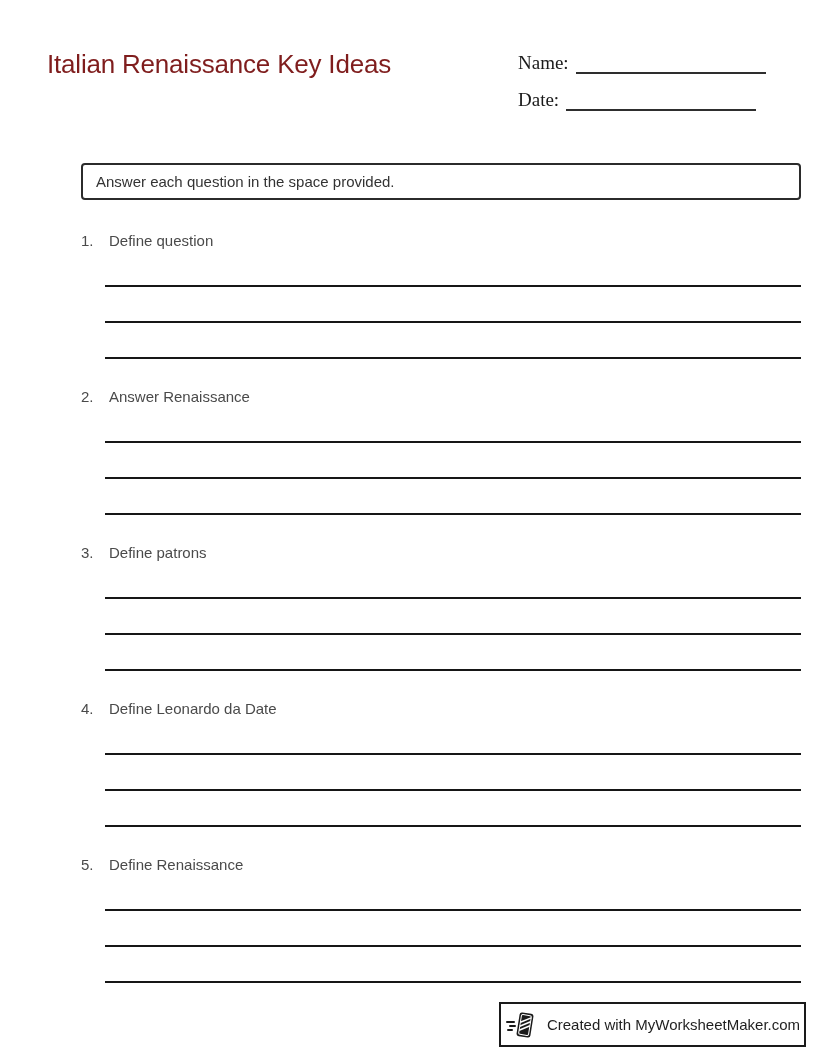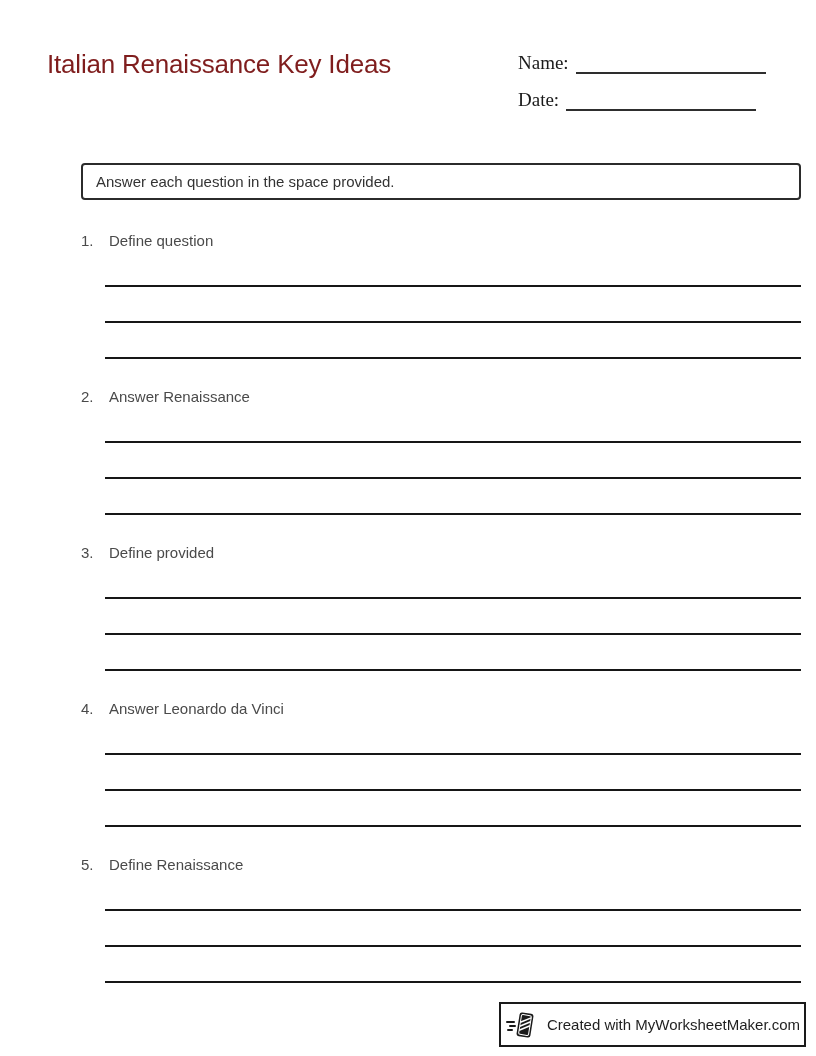--- a/index.html
+++ b/index.html
@@ -141,31 +141,31 @@
       <span class="q-text">Answer Renaissance</span>
     </div>
   <div class="answer-line"></div>
         <div class="answer-line"></div>
         <div class="answer-line"></div>
       </div>
 
   <div class="question">
     <div class="q-row">
       <span class="q-num">3.</span>
-      <span class="q-text">Define provided</span>
+      <span class="q-text">Define patrons</span>
     </div>
   <div class="answer-line"></div>
         <div class="answer-line"></div>
         <div class="answer-line"></div>
       </div>
 
   <div class="question">
     <div class="q-row">
       <span class="q-num">4.</span>
-      <span class="q-text">Answer Leonardo da Vinci</span>
+      <span class="q-text">Define Leonardo da Date</span>
     </div>
   <div class="answer-line"></div>
         <div class="answer-line"></div>
         <div class="answer-line"></div>
       </div>
 
   <div class="question">
     <div class="q-row">
       <span class="q-num">5.</span>
       <span class="q-text">Define Renaissance</span>

